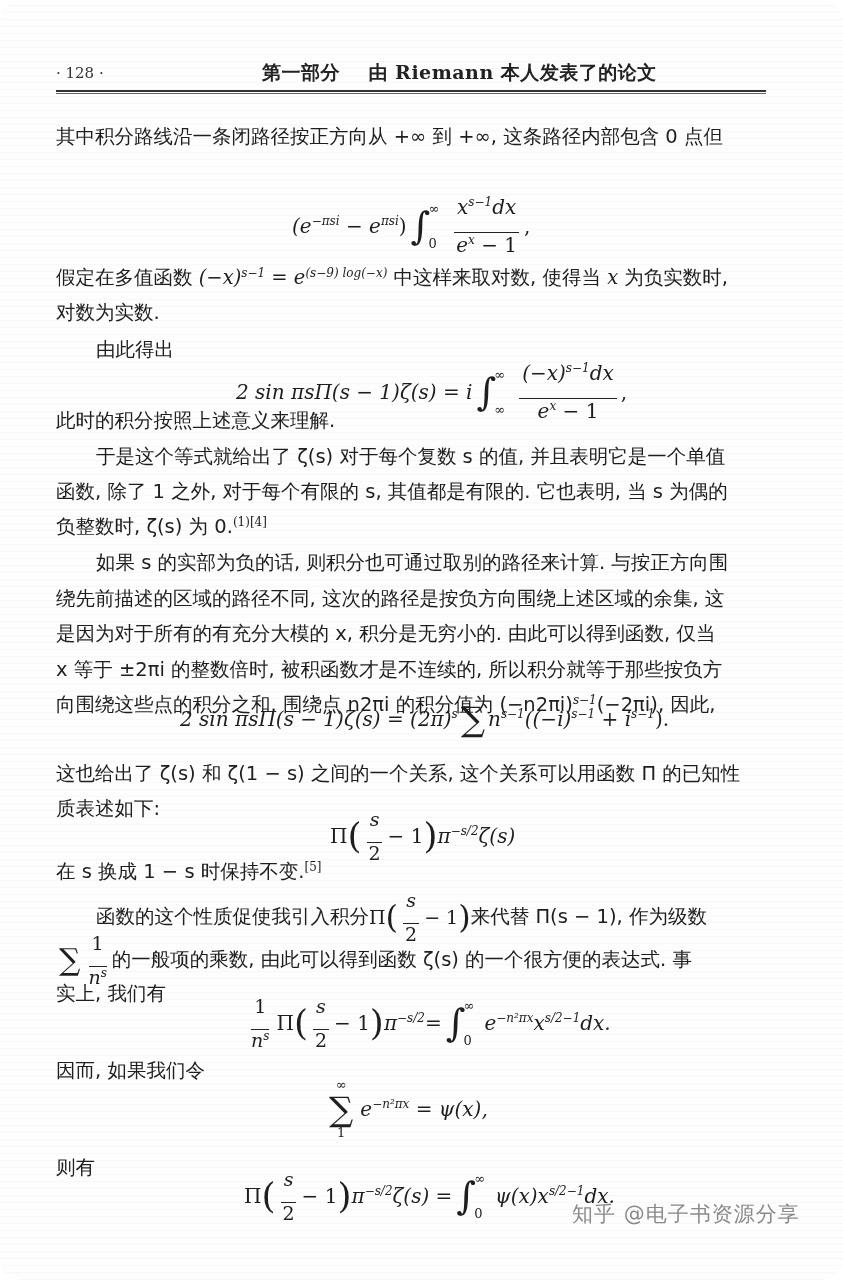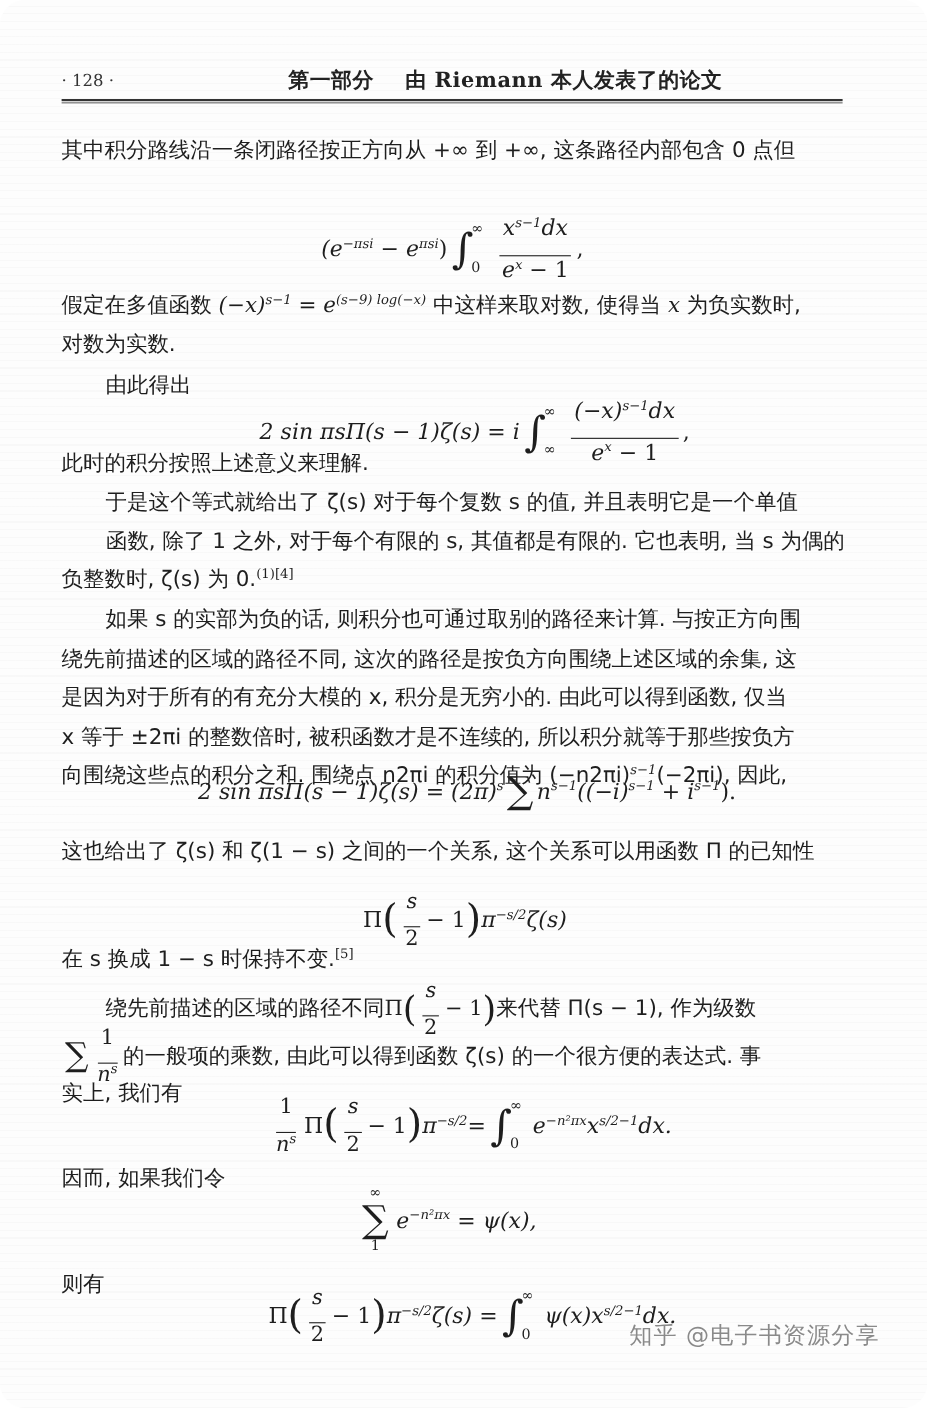--- a/index.html
+++ b/index.html
@@ -126,59 +126,60 @@
     <span class="frac m">
       <span class="num"><span>(−x)</span><sup>s−1</sup><span>dx</span></span>
       <span class="den"><span>e</span><sup>x</sup><span class="mr"> − 1</span></span>
     </span>
     <span class="mr">,</span>
   </div>
 
   <div class="line" style="top:407px;">此时的积分按照上述意义来理解.</div>
 
   <div class="line indent" style="top:443px;">于是这个等式就给出了 ζ(s) 对于每个复数 s 的值, 并且表明它是一个单值</div>
-  <div class="line" style="top:478px;text-align:right;">函数, 除了 1 之外, 对于每个有限的 s, 其值都是有限的. 它也表明, 当 s 为偶的</div>
+  <div class="line" style="top:478px;">函数, 除了 1 之外, 对于每个有限的 s, 其值都是有限的. 它也表明, 当 s 为偶的</div>
   <div class="line" style="top:513px;">
     <span>负整数时, ζ(s) 为 0.</span><sup class="mr">(1)[4]</sup>
   </div>
 
   <div class="line" style="top:585px;">绕先前描述的区域的路径不同, 这次的路径是按负方向围绕上述区域的余集, 这</div>
   <div class="line indent" style="top:549px;">如果 s 的实部为负的话, 则积分也可通过取别的路径来计算. 与按正方向围</div>
   <div class="line" style="top:620px;">是因为对于所有的有充分大模的 x, 积分是无穷小的. 由此可以得到函数, 仅当</div>
   <div class="line" style="top:656px;">x 等于 ±2πi 的整数倍时, 被积函数才是不连续的, 所以积分就等于那些按负方</div>
   <div class="line" style="top:691px;">
     <span>向围绕这些点的积分之和. 围绕点 n2πi 的积分值为 (−n2πi)</span><sup class="m">s−1</sup><span>(−2πi), 因此,</span>
   </div>
 
   <div class="formula" style="left:180px; top:702px;">
     <span class="m"><span>2 sin πsΠ(s − 1)ζ(s) = (2π)</span><sup>s</sup></span>
     <span class="sum">∑</span>
     <span class="m"><span>n</span><sup>s−1</sup><span>((−i)</span><sup>s−1</sup><span> + i</span><sup>s−1</sup><span class="mr">).</span></span>
   </div>
 
   <div class="line" style="top:760px;">这也给出了 ζ(s) 和 ζ(1 − s) 之间的一个关系, 这个关系可以用函数 Π 的已知性</div>
+  <div class="line" style="top:795px;">质表述如下:</div>
 
   <div class="formula" style="left:330px; top:810px;">
     <span class="mr">Π</span>
     <span class="big-paren">(</span>
     <span class="frac small m">
         <span class="num">s</span>
         <span class="den mr">2</span>
       </span>
     <span class="mr"> − 1</span>
     <span class="big-paren">)</span>
     <span class="m"><span>π</span><sup>−s/2</sup><span>ζ(s)</span></span>
   </div>
 
   <div class="line" style="top:858px;">
     <span>在 s 换成 1 − s 时保持不变.</span><sup class="mr">[5]</sup>
   </div>
 
   <div class="line indent" style="top:891px; display:flex; align-items:center;">
-    <span>绕先前描述的区域的路径不同 </span>
+    <span>函数的这个性质促使我引入积分 </span>
     <span class="formula" style="position:static; font-size:19px;">
       <span class="mr">Π</span>
       <span class="big-paren" style="font-size:32px;">(</span>
       <span class="frac small m">
           <span class="num">s</span>
           <span class="den mr">2</span>
         </span>
       <span class="mr"> − 1</span>
       <span class="big-paren" style="font-size:32px;">)</span>
     </span>

